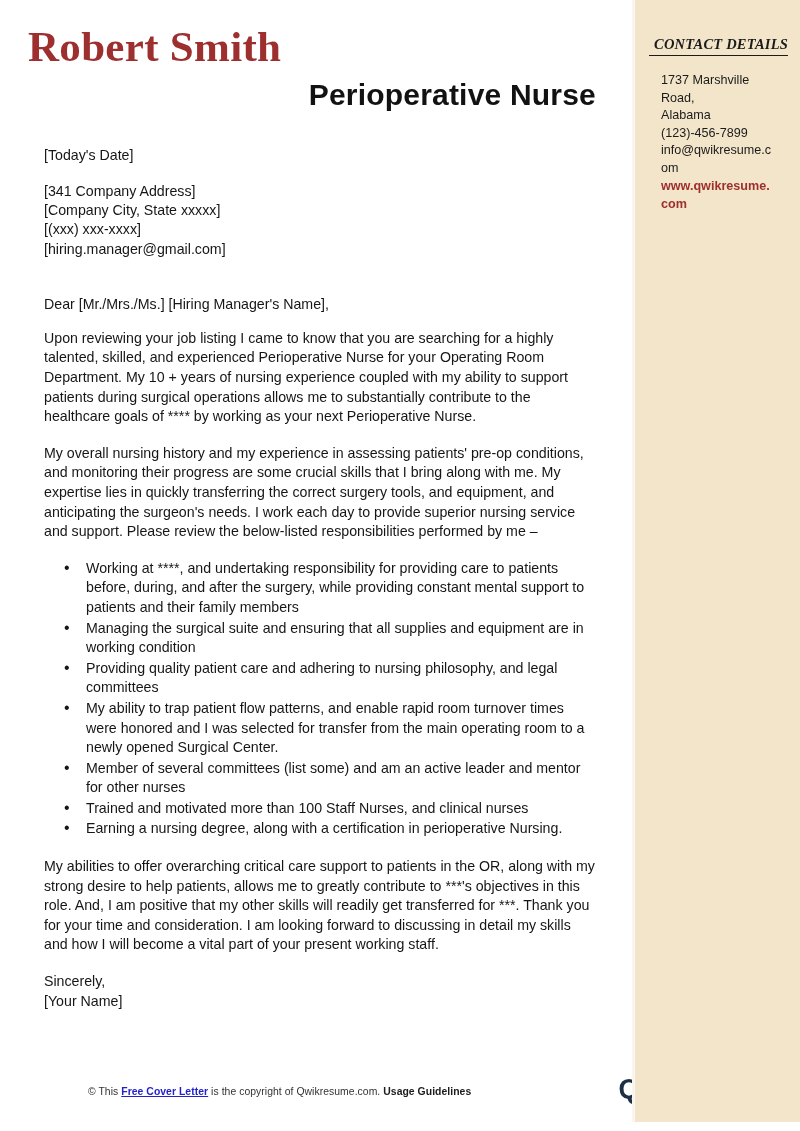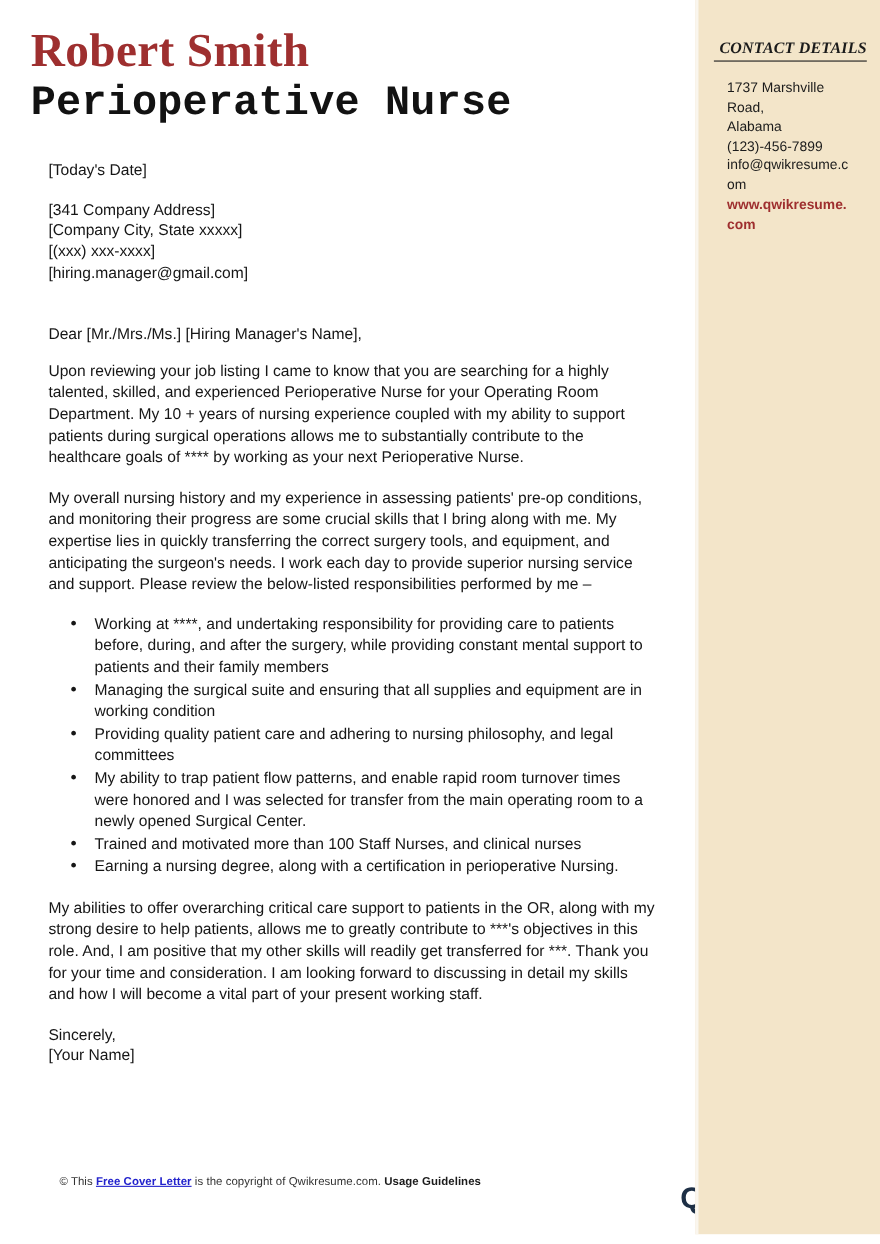--- a/index.html
+++ b/index.html
@@ -77,27 +77,28 @@
   .applicant-name {
     font-family: "Liberation Serif", serif;
     font-weight: bold;
     font-size: 43px;
     line-height: 50px;
     color: #9e2f2f;
     margin: 0 0 4px 0;
     letter-spacing: 0.3px;
   }
   .applicant-title {
-    font-family: Liberation Mono, monospace;
-    font-weight: bold;
-    font-size: 38px;
+    font-family: Liberation Sans, sans-serif;
+    font-weight: bold;
+    font-size: 30px;
     line-height: 38px;
     color: #121212;
     margin: 0 0 32px 0;
     letter-spacing: 0.2px;
+    text-align: right;
   }
 
   .letter-body {
     padding-left: 16px;
     font-size: 14.2px;
     line-height: 19.6px;
     color: #161616;
   }
   .date-line {
     margin: 0 0 16px 0;
@@ -140,22 +141,23 @@
   .signoff div { line-height: 19.6px; }
 
   
   .footer {
     position: absolute;
     left: 0;
     bottom: 18px;
     width: 632px;
     height: 44px;
     display: flex;
+    align-items: center;
     justify-content: flex-start;
-    padding-left: 54px;
+    padding-left: 88px;
   }
   .footer-note {
     font-size: 10.4px;
     color: #333333;
     white-space: nowrap;
     letter-spacing: 0.05px;
   }
   .copyright-mark {
     font-size: 10.4px;
     color: #333333;
@@ -204,20 +206,21 @@
 
       <p class="para">Upon reviewing your job listing I came to know that you are searching for a highly talented, skilled, and experienced Perioperative Nurse for your Operating Room Department. My 10 + years of nursing experience coupled with my ability to support patients during surgical operations allows me to substantially contribute to the healthcare goals of **** by working as your next Perioperative Nurse.</p>
 
       <p class="para">My overall nursing history and my experience in assessing patients' pre-op conditions, and monitoring their progress are some crucial skills that I bring along with me. My expertise lies in quickly transferring the correct surgery tools, and equipment, and anticipating the surgeon's needs. I work each day to provide superior nursing service and support. Please review the below-listed responsibilities performed by me –</p>
 
       <ul class="resp-list">
         <li>Working at ****, and undertaking responsibility for providing care to patients before, during, and after the surgery, while providing constant mental support to patients and their family members</li>
         <li>Managing the surgical suite and ensuring that all supplies and equipment are in working condition</li>
         <li>Providing quality patient care and adhering to nursing philosophy, and legal committees</li>
         <li>My ability to trap patient flow patterns, and enable rapid room turnover times were honored and I was selected for transfer from the main operating room to a newly opened Surgical Center.</li>
+        <li>Member of several committees (list some) and am an active leader and mentor for other nurses</li>
         <li>Trained and motivated more than 100 Staff Nurses, and clinical nurses</li>
         <li>Earning a nursing degree, along with a certification in perioperative Nursing.</li>
       </ul>
 
       <p class="para closing">My abilities to offer overarching critical care support to patients in the OR, along with my strong desire to help patients, allows me to greatly contribute to ***'s objectives in this role. And, I am positive that my other skills will readily get transferred for ***. Thank you for your time and consideration. I am looking forward to discussing in detail my skills and how I will become a vital part of your present working staff.</p>
 
       <div class="signoff">
         <div>Sincerely,</div>
         <div>[Your Name]</div>
       </div>

